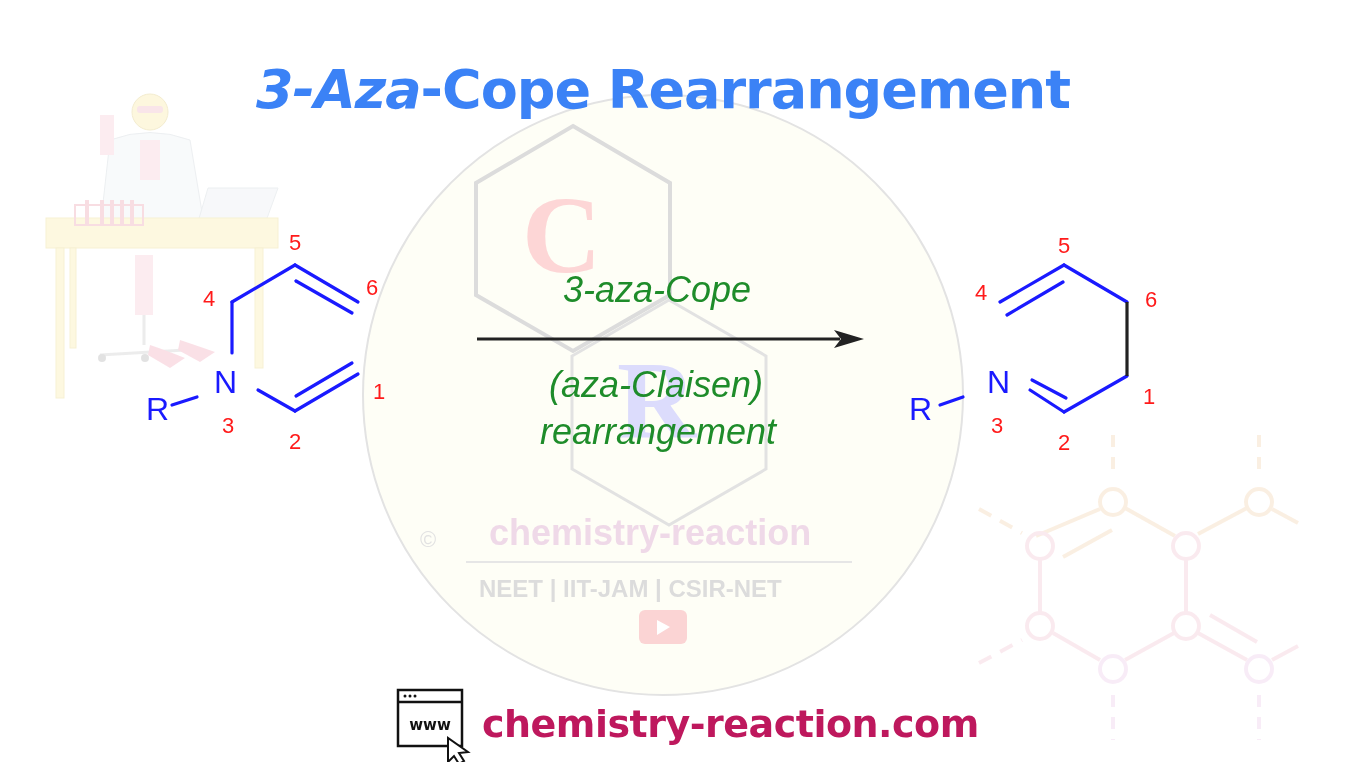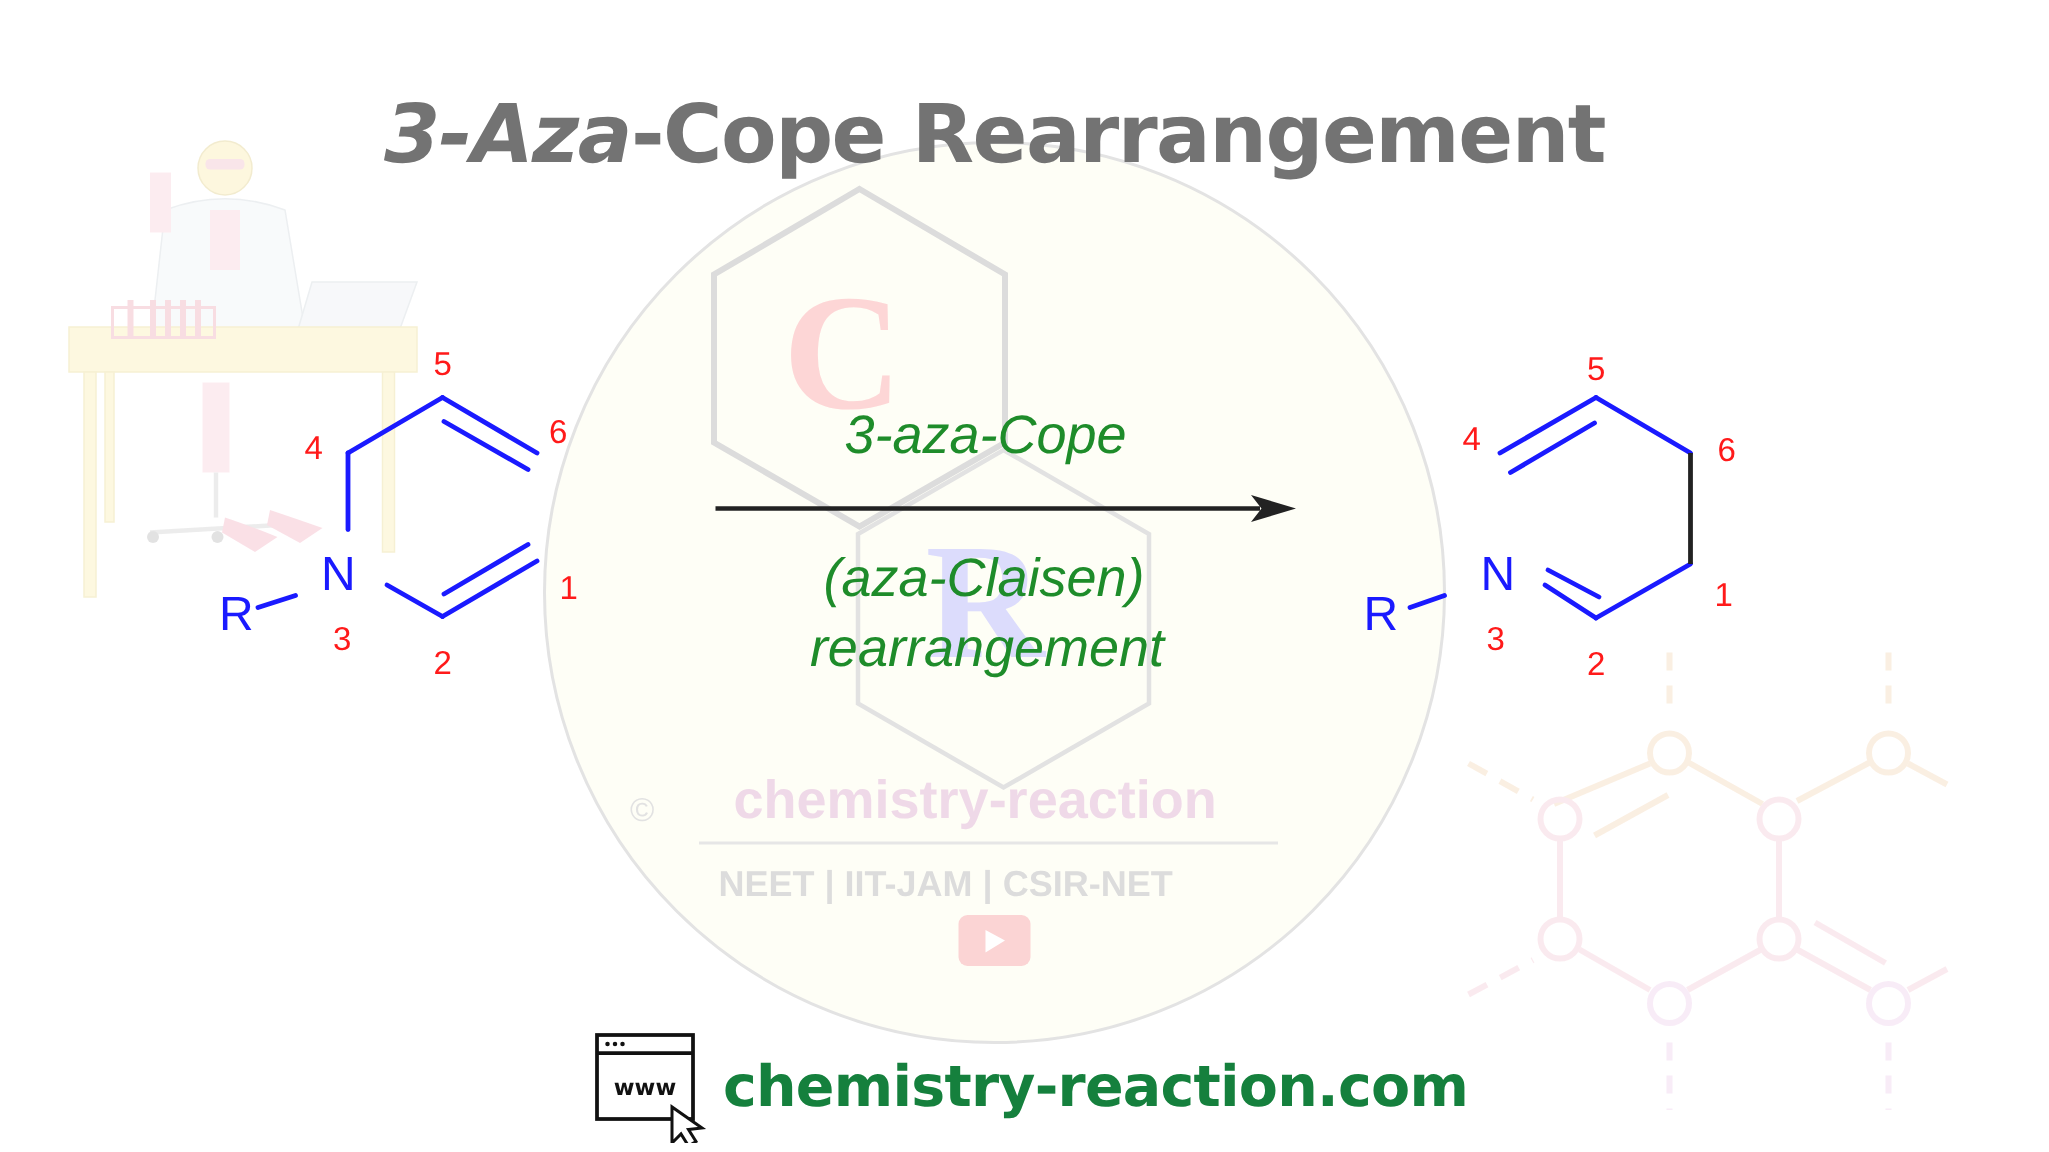--- a/index.html
+++ b/index.html
@@ -5,38 +5,38 @@
     html, body { margin: 0; padding: 0; }
     body {
       width: 1366px; height: 768px; position: relative; overflow: hidden;
       background: #ffffff;
       font-family: "Liberation Sans", sans-serif;
     }
     .abs { position: absolute; text-align: right; }
     #title {
       left: 0; width: 1326px; top: 58px; text-align: center;
       font-family: "DejaVu Sans", sans-serif; font-weight: bold;
-      font-size: 54px; color: #737373; letter-spacing: -1px;
+      font-size: 54px; color: #3b82f6; letter-spacing: -1px;
     }
     #title .it { font-style: italic; }
     svg.layer { position: absolute; left: 0; top: 0; }
     .lbl-num { fill: #ff1a1a; font-family: "Liberation Sans", sans-serif; font-size: 22px; }
     .lbl-atom { fill: #1a1aff; font-family: "Liberation Sans", sans-serif; font-size: 32px; }
     .arrow-txt { fill: #1e8c2a; font-family: "Liberation Sans", sans-serif; font-style: italic; font-size: 36px; }
     .wm-main { fill: #efd9e8; font-family: "Liberation Sans", sans-serif; font-weight: bold; font-size: 36px; }
     .wm-sub { fill: #dcdcdc; font-family: "Liberation Sans", sans-serif; font-weight: bold; font-size: 24px; }
     .wm-copy { fill: #e2e2e2; font-family: "Liberation Sans", sans-serif; font-size: 22px; }
     .wm-letter-c { fill: #fdd6d6; font-family: "Liberation Serif", serif; font-weight: bold; font-size: 110px; }
     .wm-letter-b { fill: #dcdcfc; font-family: "Liberation Serif", serif; font-weight: bold; font-size: 110px; }
     #footer {
       left: 396px; top: 686px; height: 76px; display: flex; align-items: center;
     }
     #footer-url {
       font-family: "DejaVu Sans", sans-serif; font-weight: bold; font-size: 38px;
-      color: #15803d; margin-left: 6px; letter-spacing: -0.5px;
+      color: #be185d; margin-left: 6px; letter-spacing: -0.5px;
     }
   </style>
 </head>
 <body>
 
 <svg class="layer" width="1366" height="768">
 
   <g>
     <circle cx="663" cy="395" r="300" fill="#fefef6" stroke="#e3e3e3" stroke-width="2"></circle>
   </g>

